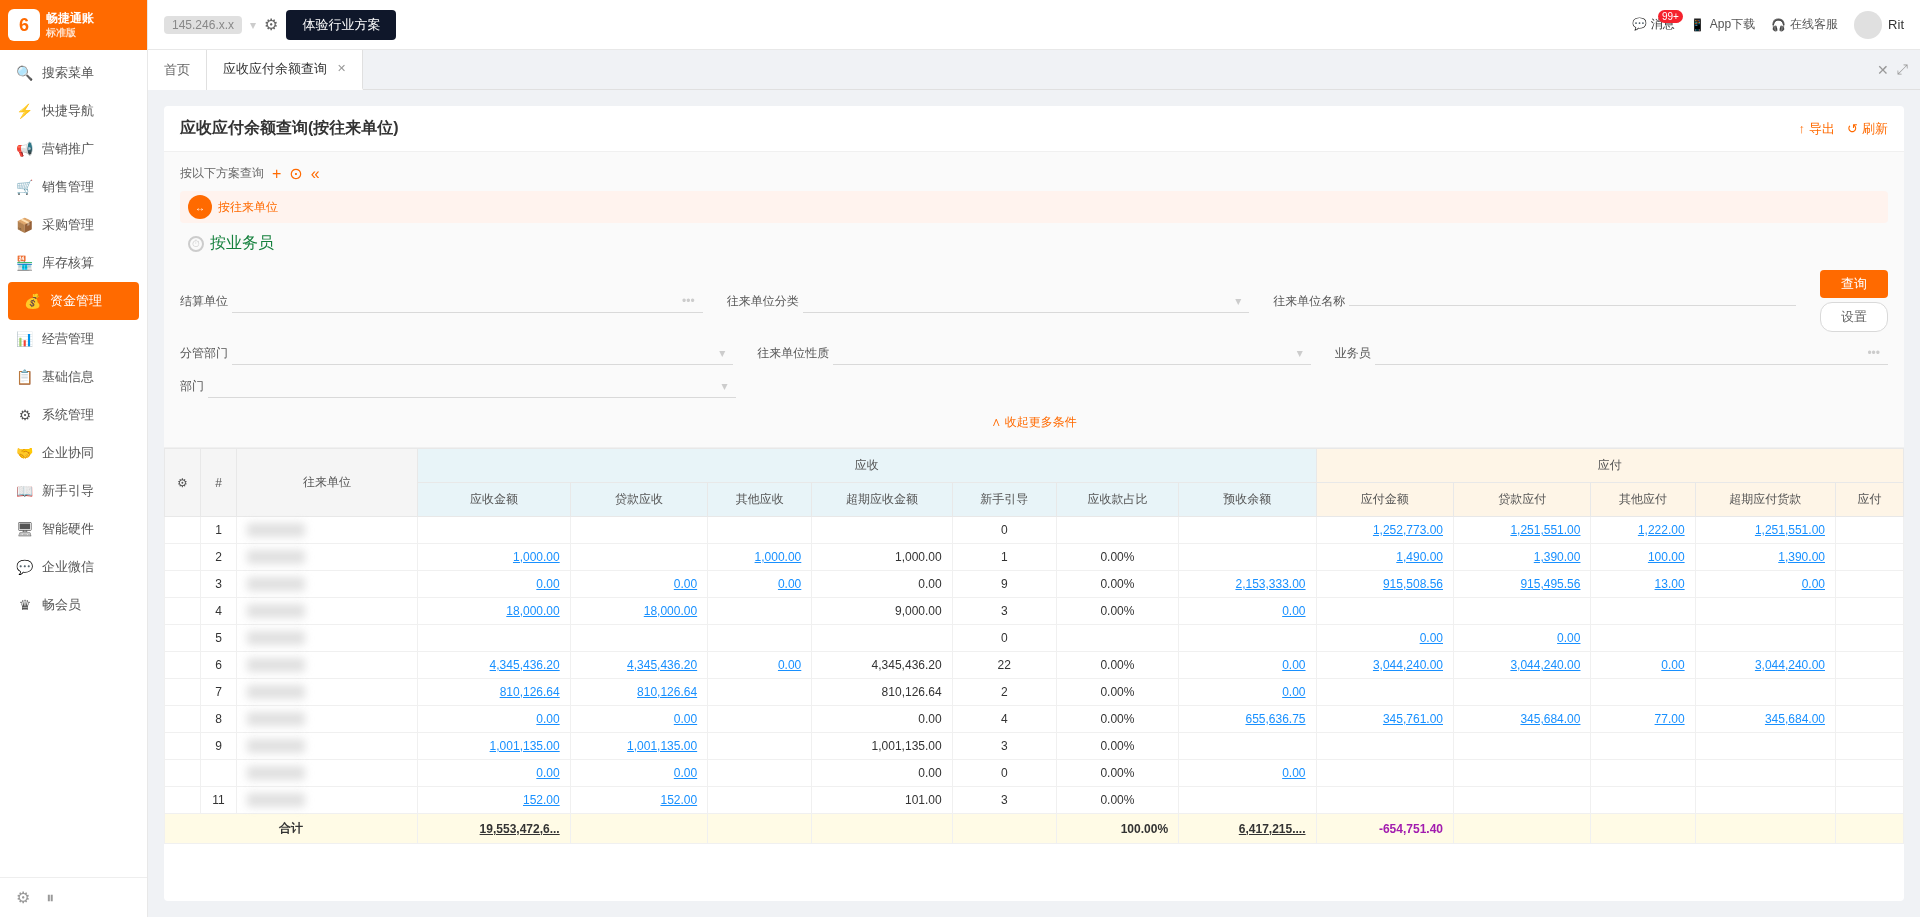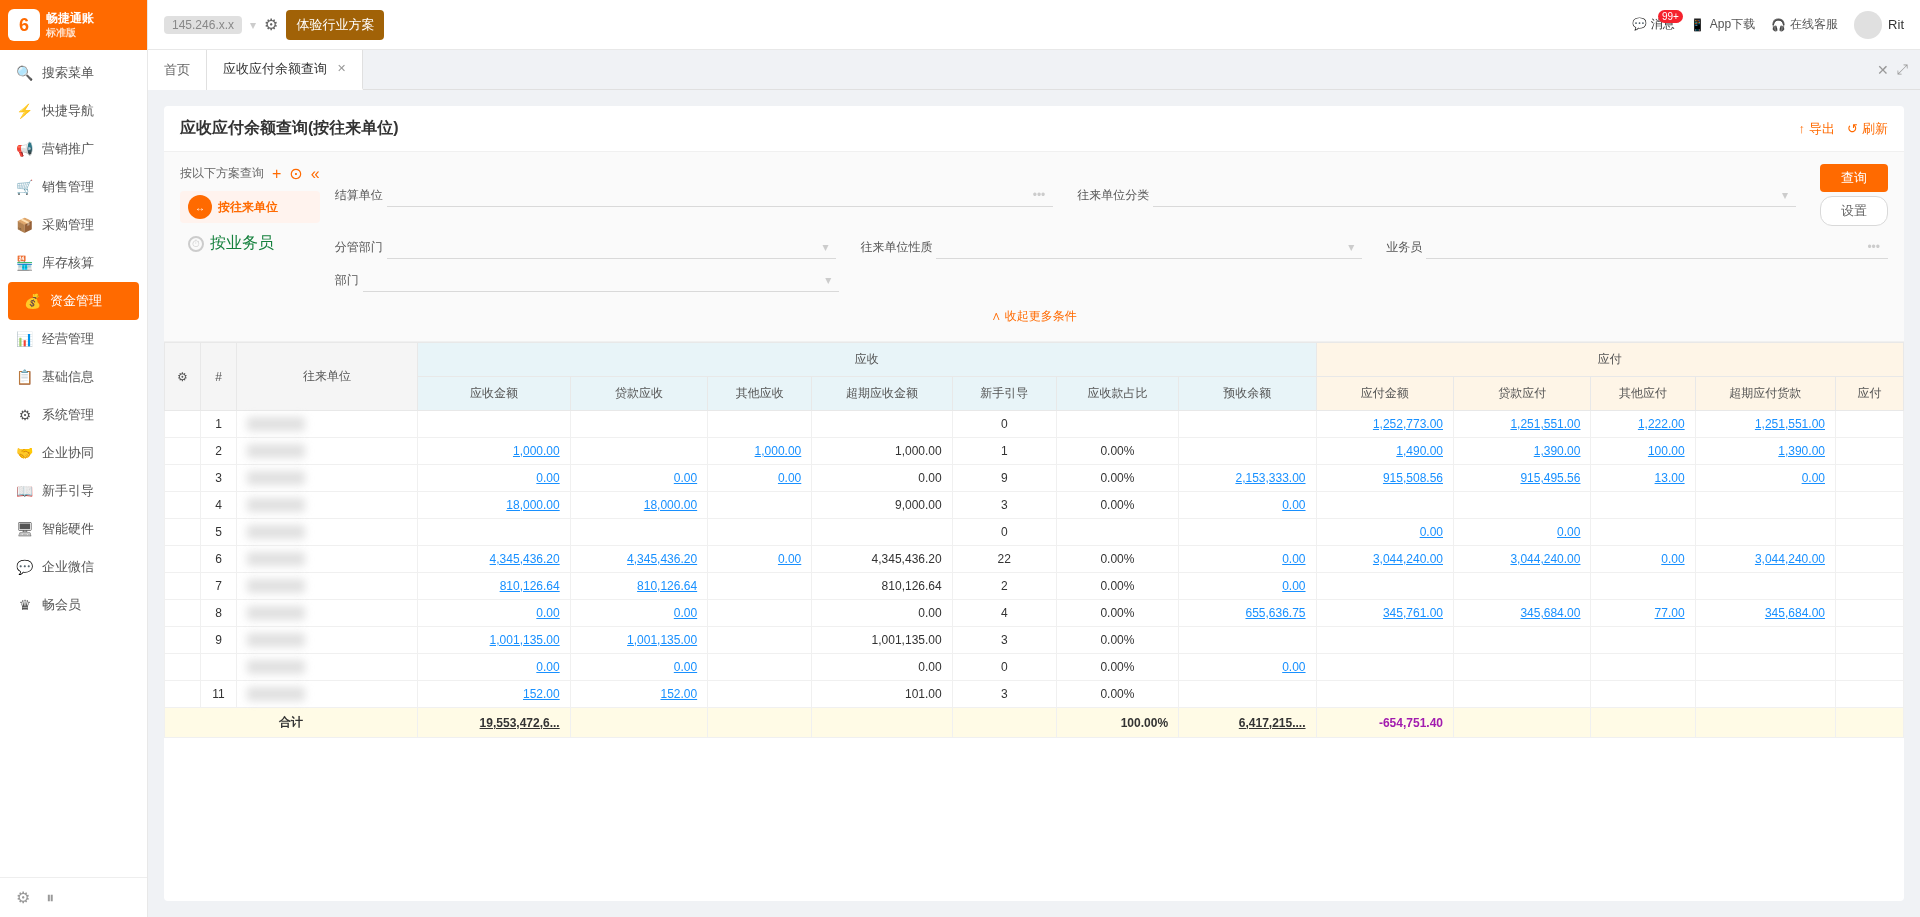--- a/index.html
+++ b/index.html
@@ -33,21 +33,21 @@
     
     .top-header {
       position: fixed; left: 148px; top: 0; right: 0; height: 50px;
       background: #fff; border-bottom: 1px solid #e8e8e8; z-index: 99;
       display: flex; align-items: center; padding: 0 16px; gap: 12px;
     }
     .breadcrumb-area { display: flex; align-items: center; gap: 8px; flex: 1; }
     .breadcrumb-text { color: #999; font-size: 13px; }
     .breadcrumb-arrow { color: #ccc; }
     .top-actions { display: flex; align-items: center; gap: 16px; }
-    .btn-industry { background: #a16207; color: #fff; border: none; padding: 6px 10px; border-radius: 4px; cursor: pointer; font-size: 13px; }
+    .btn-industry { background: #0f172a; color: #fff; border: none; padding: 6px 16px; border-radius: 4px; cursor: pointer; font-size: 13px; }
     .notification-badge { position: relative; }
     .badge { position: absolute; top: -6px; right: -8px; background: #f5222d; color: #fff; border-radius: 10px; font-size: 10px; padding: 1px 4px; }
     .user-avatar { width: 28px; height: 28px; background: #ddd; border-radius: 50%; }
 
     
     .tab-bar {
       position: fixed; left: 148px; top: 50px; right: 0; height: 40px;
       background: #f0f2f5; border-bottom: 1px solid #e0e0e0; z-index: 98;
       display: flex; align-items: center;
     }
@@ -239,35 +239,35 @@
           <span>导出</span>
         </span>
         <span class="btn-refresh">
           <span>↺</span>
           <span>刷新</span>
         </span>
       </div>
     </div>
 
     <div class="filter-area">
-      <div style="display:flex;gap:15px;">
+      <div style="display:flex;gap:4px;flex-direction:column;">
 
         <div style="min-width:120px;">
           <div style="display:flex;align-items:center;gap:8px;margin-bottom:8px;">
             <span style="font-size:12px;color:#666;">按以下方案查询</span>
             <span style="color:#ff6a00;font-size:16px;cursor:pointer;">+</span>
             <span style="color:#ff6a00;font-size:16px;cursor:pointer;">⊙</span>
             <span style="color:#ff6a00;font-size:16px;cursor:pointer;">«</span>
           </div>
           <div class="query-type-selector">
             <div class="query-type-item active">
               <div style="width:24px;height:24px;background:#ff6a00;border-radius:50%;display:flex;align-items:center;justify-content:center;">
                 <span style="color:#fff;font-size:10px;">↔</span>
               </div>
-              <span style="font-size:12px;color:#ff6a00;font-weight:bold;">按往来单位</span>
+              <span style="font-size:12px;color:#ff6a00;">按往来单位</span>
             </div>
             <div class="query-type-item">
               <div style="width:16px;height:16px;border-radius:50%;border:2px solid #ccc;display:flex;align-items:center;justify-content:center;">
                 <span style="font-size:10px;color:#ccc;">⏱</span>
               </div>
               <span style="font-size:16px;color:#15803d;">按业务员</span>
             </div>
           </div>
         </div>
 
@@ -280,20 +280,24 @@
                 <span></span>
                   <span style="color:#ccc;">•••</span>
               </div>
             </div>
             <div style="display:flex;align-items:center;gap:4px;flex:1;">
               <span style="color:#555;font-size:12px;white-space:nowrap;">往来单位分类</span>
               <div style="flex:1;border-bottom:1px solid #d9d9d9;padding:4px 8px;display:flex;justify-content:space-between;min-width:150px;">
                 <span></span>
                   <span style="color:#ccc;">▾</span>
               </div>
+            </div>
+            <div style="display:flex;align-items:center;gap:4px;flex:1;">
+              <span style="color:#555;font-size:12px;white-space:nowrap;">往来单位名称</span>
+              <div style="flex:1;border-bottom:1px solid #d9d9d9;padding:4px 8px;min-width:150px;"></div>
             </div>
             <div style="display:flex;flex-direction:column;gap:4px;">
               <button class="btn-query">查询</button>
               <button class="btn-setting">设置</button>
             </div>
           </div>
           <div style="display:flex;gap:24px;margin-bottom:10px;align-items:center;">
 
             <div style="display:flex;align-items:center;gap:4px;flex:1;">
               <span style="color:#555;font-size:12px;white-space:nowrap;">分管部门</span>

